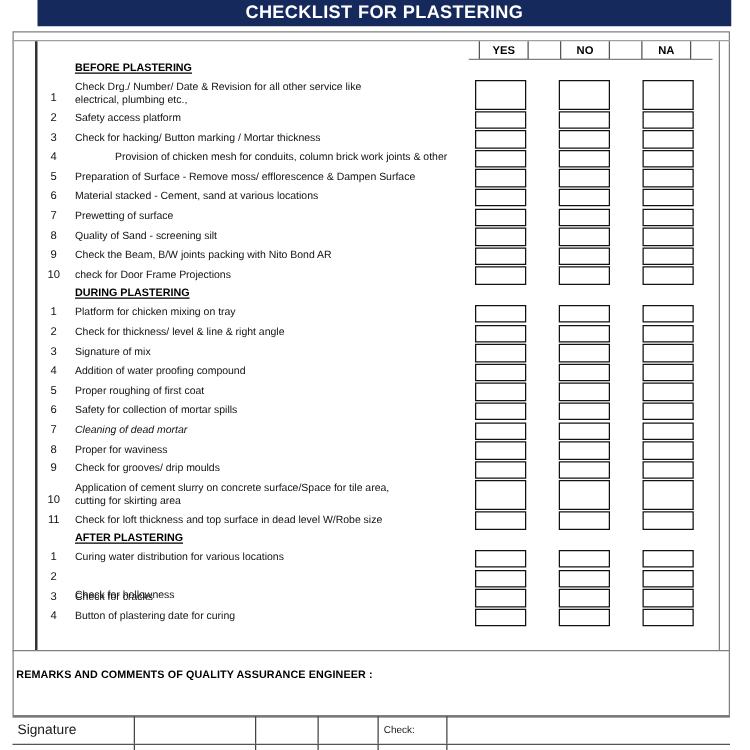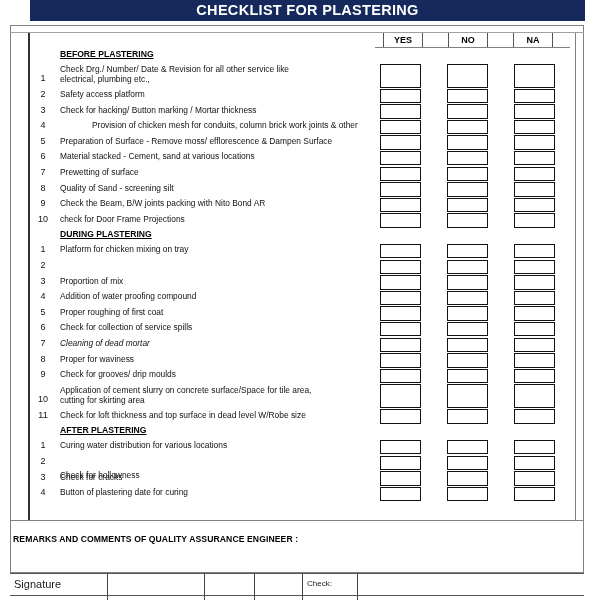--- a/index.html
+++ b/index.html
@@ -256,36 +256,37 @@
       <span class="num" style="top: 1px;">10</span>
       <span class="txt" style="top: 1px;">check for Door Frame Projections</span>
     </div>
     <div class="section-head" style="top: 229.4px;">DURING PLASTERING</div>
     <div class="row" style="top: 243.4px; height: 15.6px;">
       <span class="num" style="top: 1px;">1</span>
       <span class="txt" style="top: 1px;">Platform for chicken mixing on tray</span>
     </div>
     <div class="row" style="top: 259px; height: 15.6px;">
       <span class="num" style="top: 1px;">2</span>
+      <span class="txt" style="top: 1px;">Check for thickness/ level &amp; line &amp; right angle</span>
     </div>
     <div class="row" style="top: 274.6px; height: 15.6px;">
       <span class="num" style="top: 1px;">3</span>
-      <span class="txt" style="top: 1px;">Proportion of mix</span>
+      <span class="txt" style="top: 1px;">Signature of mix</span>
     </div>
     <div class="row" style="top: 290.2px; height: 15.6px;">
       <span class="num" style="top: 1px;">4</span>
       <span class="txt" style="top: 1px;">Addition of water proofing compound</span>
     </div>
     <div class="row" style="top: 305.8px; height: 15.6px;">
       <span class="num" style="top: 1px;">5</span>
       <span class="txt" style="top: 1px;">Proper roughing of first coat</span>
     </div>
     <div class="row" style="top: 321.4px; height: 15.6px;">
       <span class="num" style="top: 1px;">6</span>
-      <span class="txt" style="top: 1px;">Check for collection of service spills</span>
+      <span class="txt" style="top: 1px;">Safety for collection of mortar spills</span>
     </div>
     <div class="row" style="top: 337px; height: 15.6px;">
       <span class="num" style="top: 1px;">7</span>
       <span class="txt" style="top: 1px; font-style: italic;">Cleaning of dead mortar</span>
     </div>
     <div class="row" style="top: 352.6px; height: 15.6px;">
       <span class="num" style="top: 1px;">8</span>
       <span class="txt" style="top: 1px;">Proper for waviness</span>
     </div>
     <div class="row" style="top: 368.2px; height: 15.6px;">

